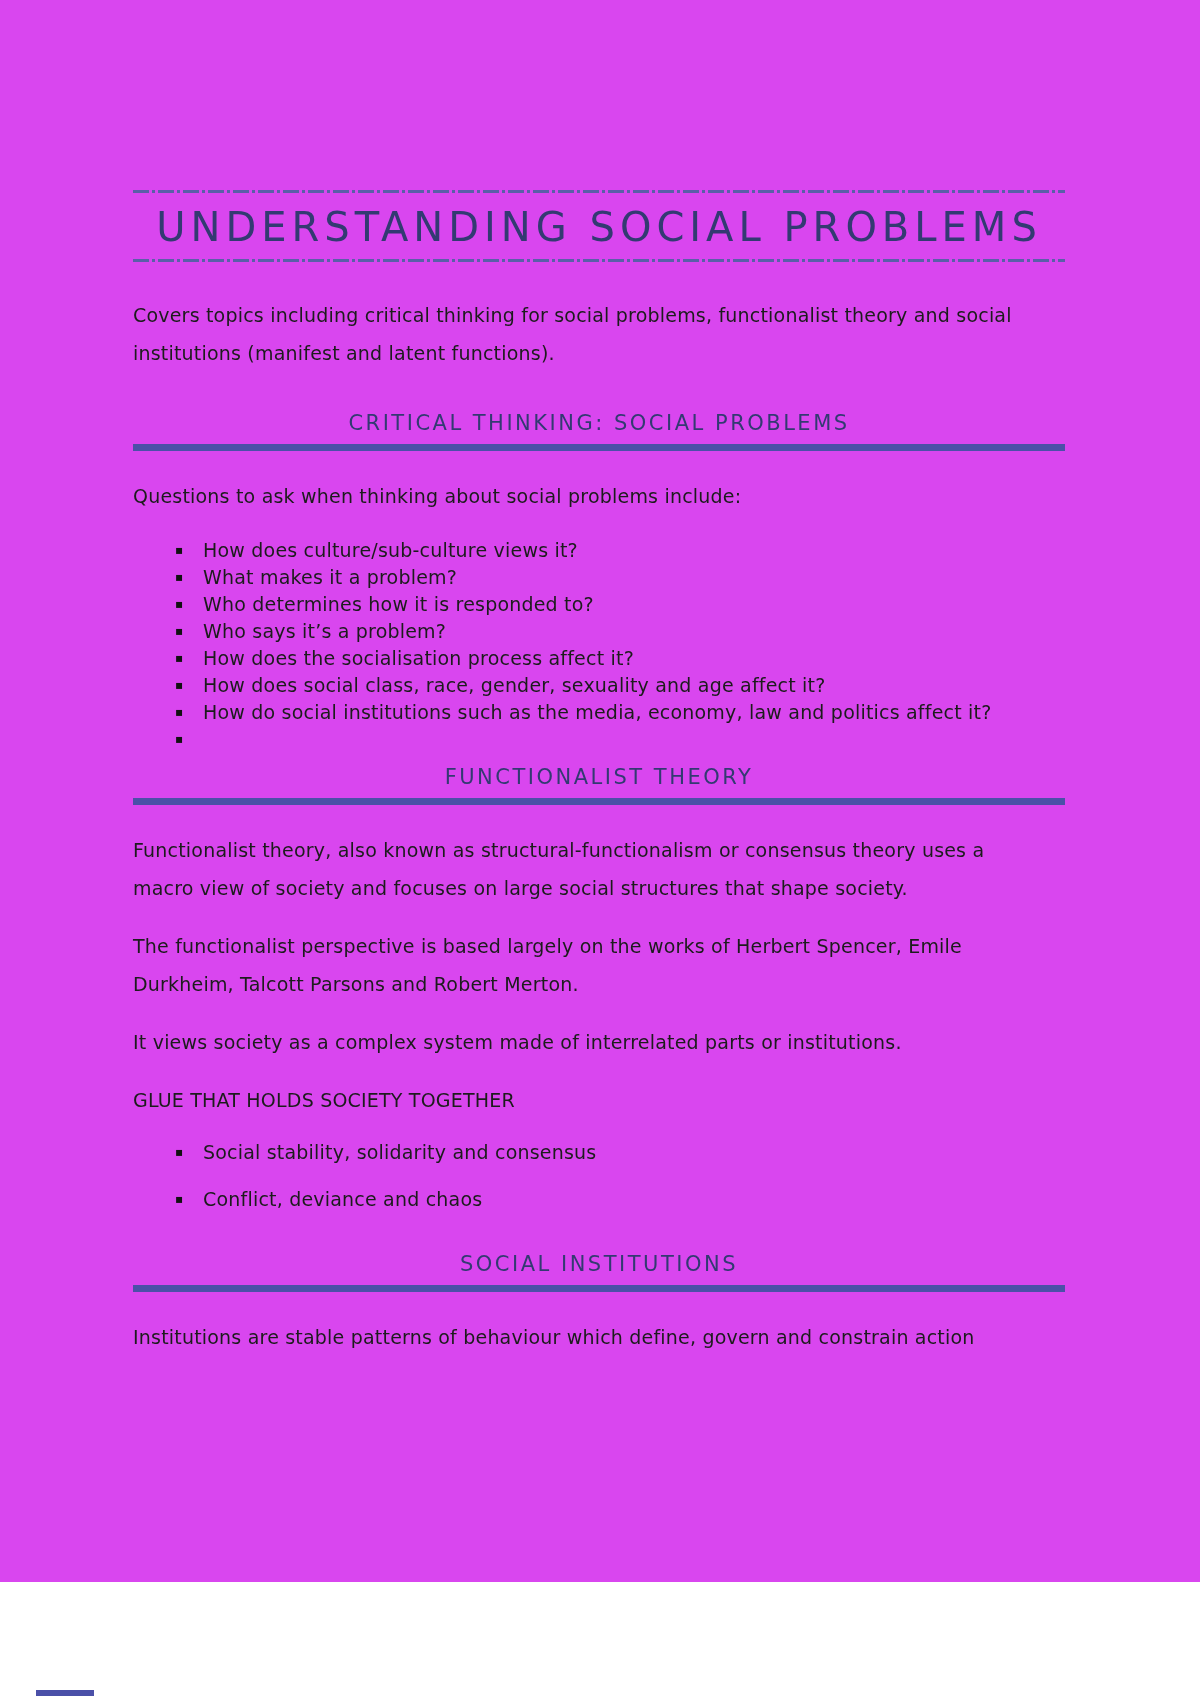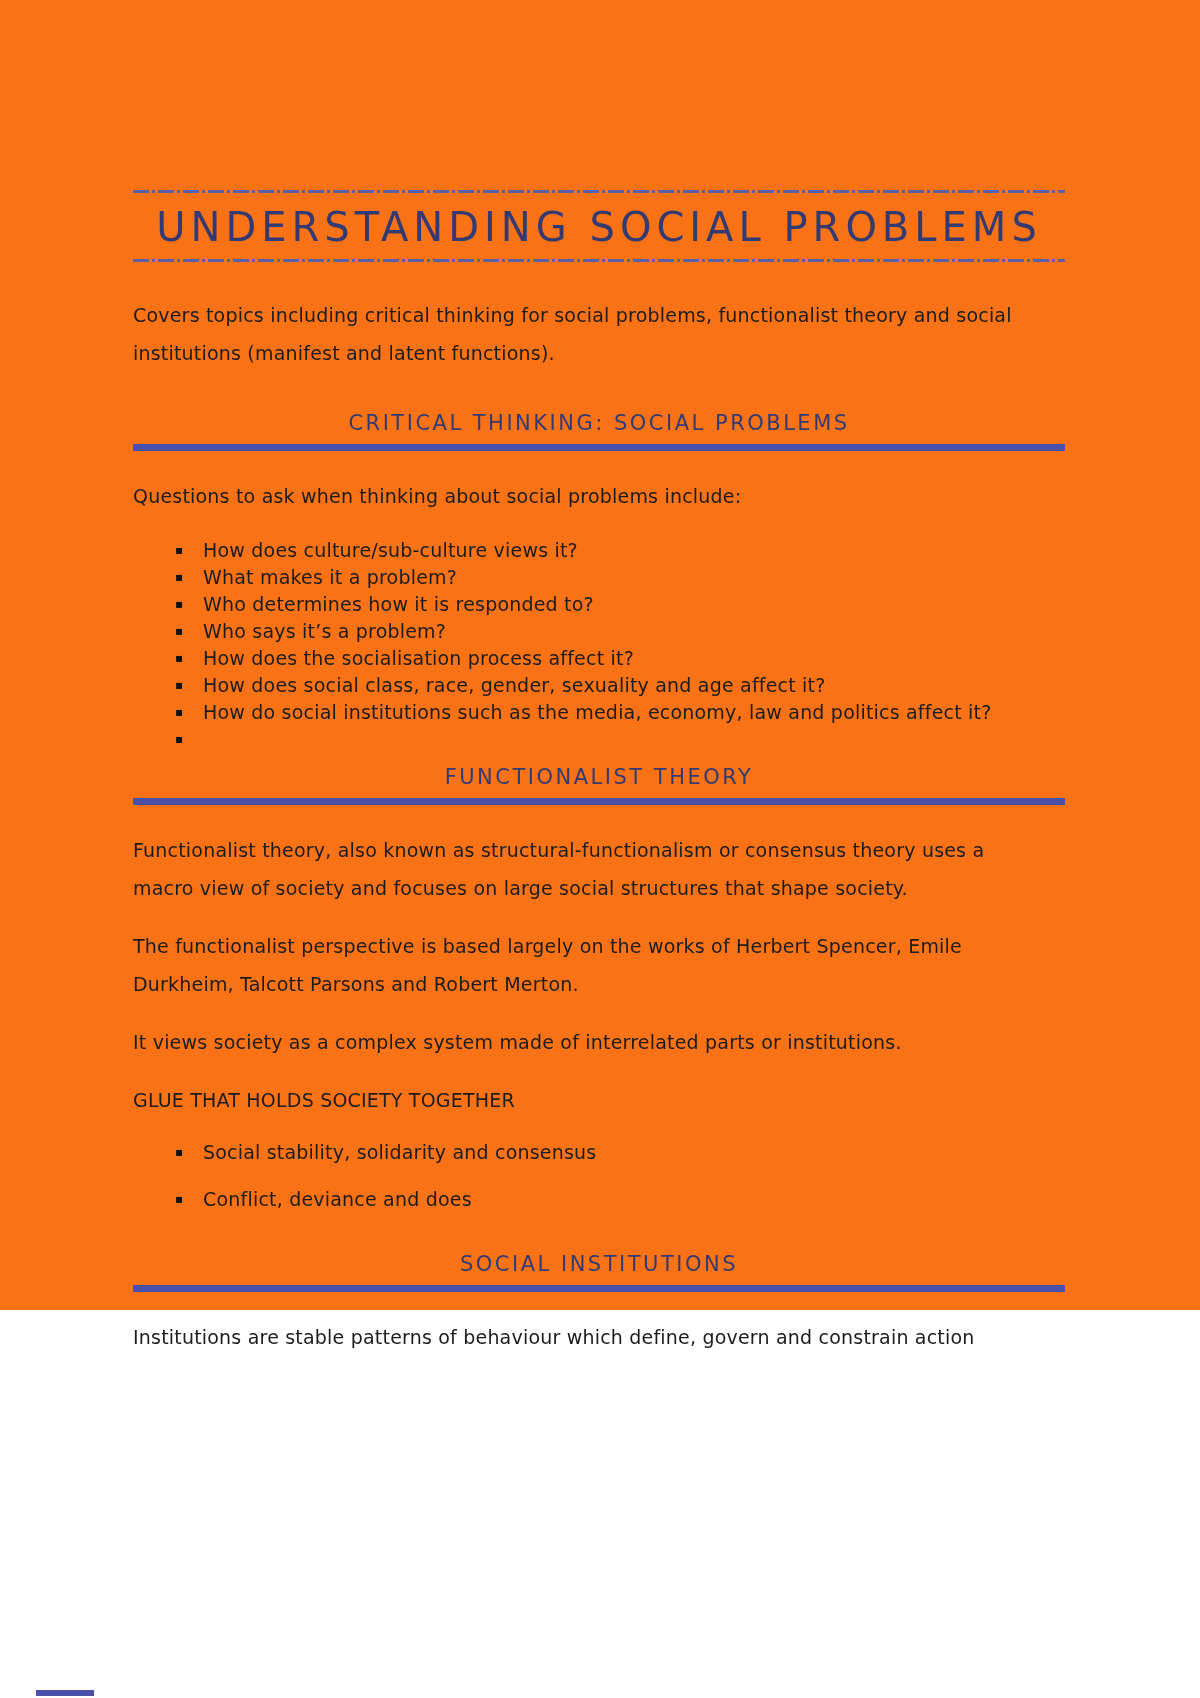--- a/index.html
+++ b/index.html
@@ -10,21 +10,21 @@
   }
   *{box-sizing:border-box;}
   html,body{margin:0;padding:0;background:#ffffff;}
   body{
     width:1200px;height:1698px;
     font-family:"DejaVu Sans","Liberation Sans",sans-serif;
     color:var(--body);
     position:relative;
     overflow:hidden;
   }
-  .page{position:relative;width:1200px;height:1310px;background:#f97316;text-decoration:underline;}
+  .page{position:relative;width:1200px;height:1582px;background:#d946ef;text-decoration:underline;}
   .content{position:absolute;left:133px;top:0;width:932px;}
 
   .title-block{margin-top:190px;}
   .dash-line{
     height:3px;
     background:repeating-linear-gradient(90deg,
       var(--dash) 0 16px, transparent 16px 19px,
       var(--dash) 19px 22px, transparent 22px 25px);
   }
   h1{
@@ -114,21 +114,21 @@
           <div class="section-bar"></div>
           <div class="section-body">
             <p class="para">Functionalist theory, also known as structural-functionalism or consensus theory uses a macro view of society and focuses on large social structures that shape society.</p>
             <p class="para">The functionalist perspective is based largely on the works of Herbert Spencer, Emile Durkheim, Talcott Parsons and Robert Merton.</p>
             <p class="para">It views society as a complex system made of interrelated parts or institutions.</p>
             <p class="caps-label">GLUE THAT HOLDS SOCIETY TOGETHER</p>
             <ul class="bullet-list sub-list">
               <li><span class="marker">▪</span><span class="li-text">Social stability, solidarity and consensus</span></li>
             </ul>
             <ul class="bullet-list sub-list">
-              <li><span class="marker">▪</span><span class="li-text">Conflict, deviance and does</span></li>
+              <li><span class="marker">▪</span><span class="li-text">Conflict, deviance and chaos</span></li>
             </ul>
           </div>
         </section>
         <section class="section">
           <h2 class="section-heading">SOCIAL INSTITUTIONS</h2>
           <div class="section-bar"></div>
           <div class="section-body">
             <p class="para">Institutions are stable patterns of behaviour which define, govern and constrain action</p>
           </div>
         </section>

